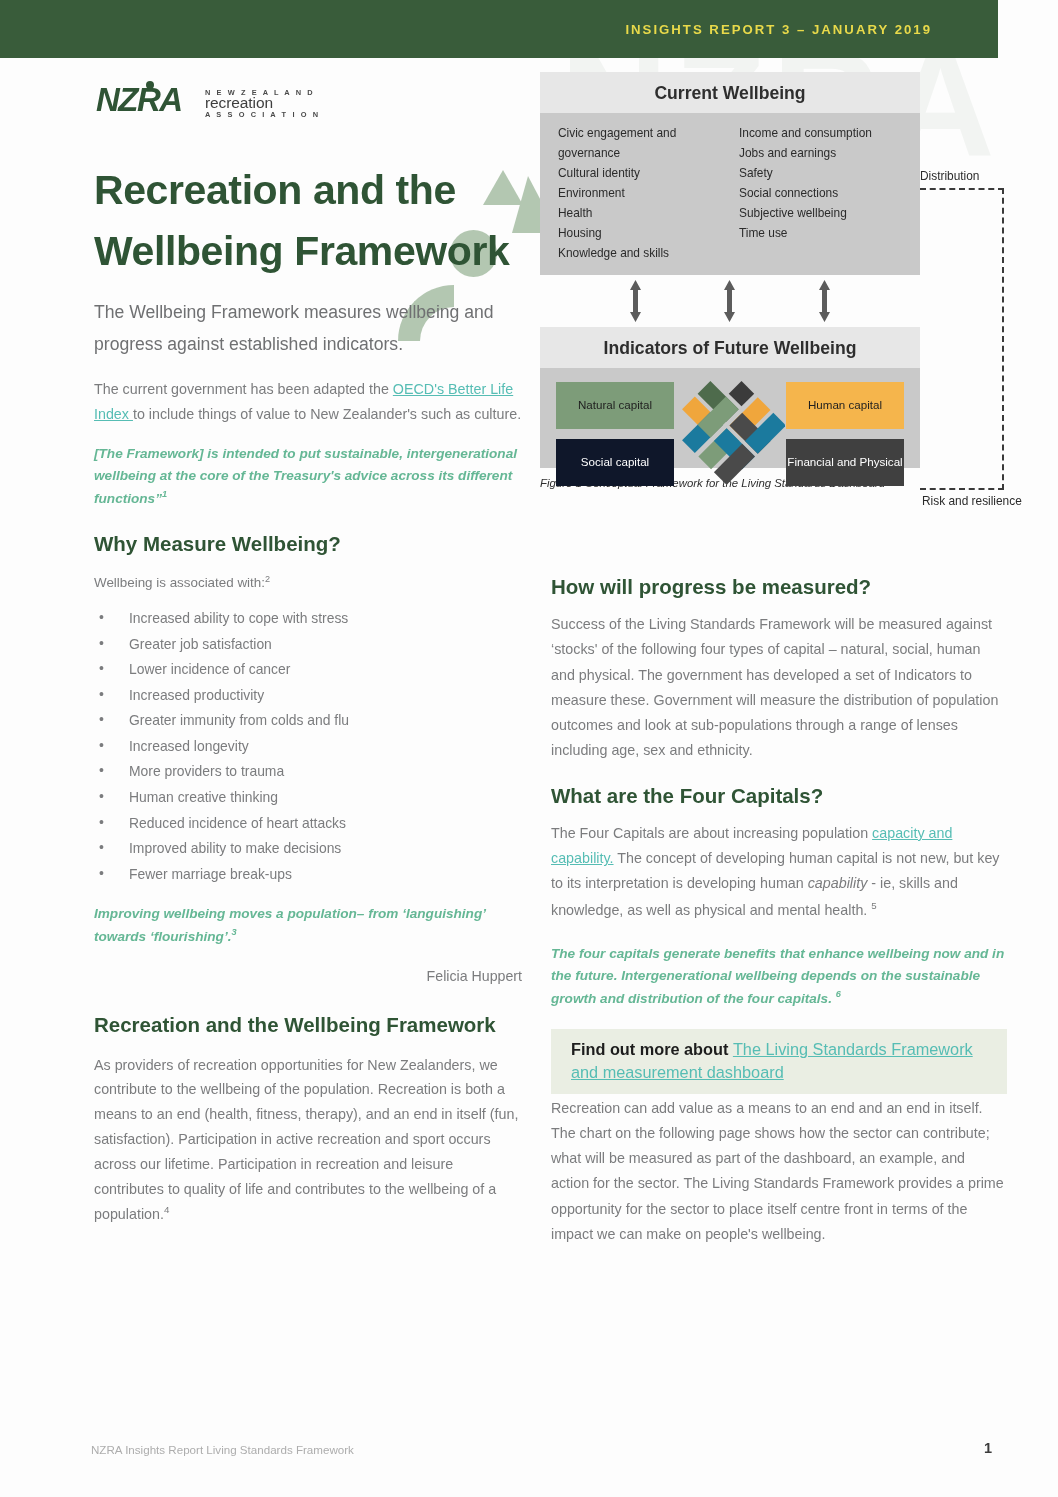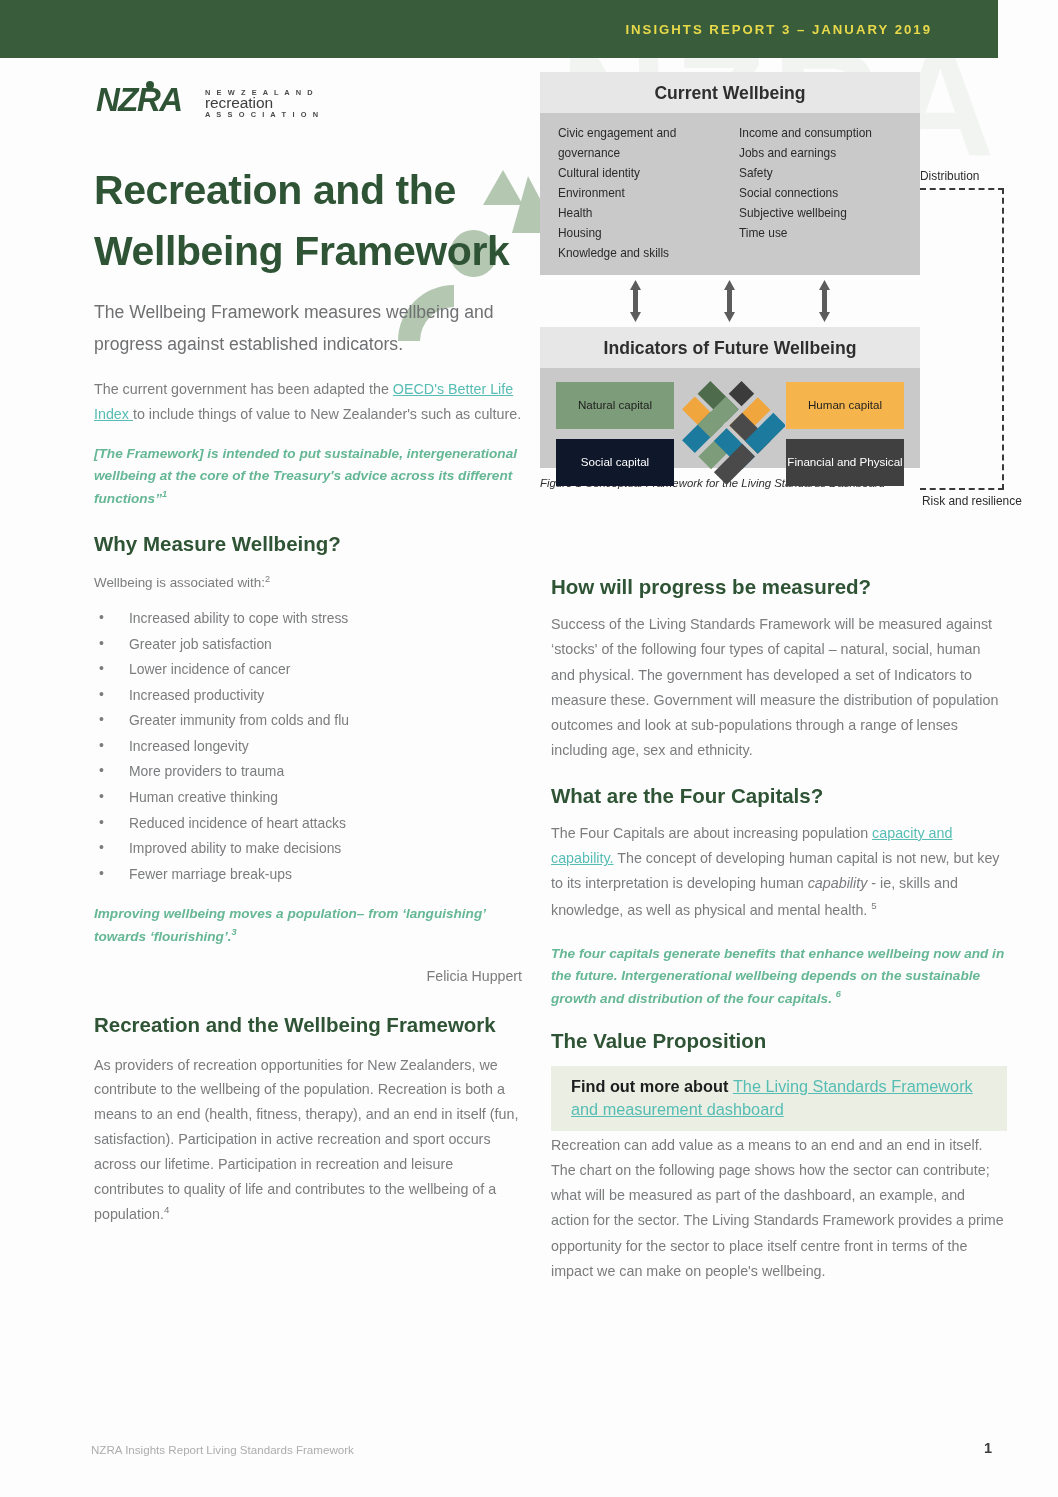--- a/index.html
+++ b/index.html
@@ -509,21 +509,20 @@
 
     <div class="h2r">What are the Four Capitals?</div>
     <div class="body-r">
       <span>The Four Capitals are about increasing population </span><a class="lnk" href="#">capacity and capability.</a><span> The concept of developing human capital is not new, but key to its interpretation is developing human </span><em>capability</em><span> - ie, skills and knowledge, as well as physical and mental health. </span><sup>5</sup>
     </div>
 
     <div class="pullquote">
       <span>The four capitals generate benefits that enhance wellbeing now and in the future. Intergenerational wellbeing depends on the sustainable growth and distribution of the four capitals. </span><sup>6</sup>
     </div>
 
-    <div class="h2r">The Value Proposition</div>
 
     <div class="callout">
       <b>Find out more about </b><a href="#">The Living Standards Framework and measurement dashboard</a>
     </div>
 
     <div class="body-r">Recreation can add value as a means to an end and an end in itself. The chart on the following page shows how the sector can contribute; what will be measured as part of the dashboard, an example, and action for the sector. The Living Standards Framework provides a prime opportunity for the sector to place itself centre front in terms of the impact we can make on people's wellbeing.</div>
 
   </div>
 
   <div class="footer-line"></div>

